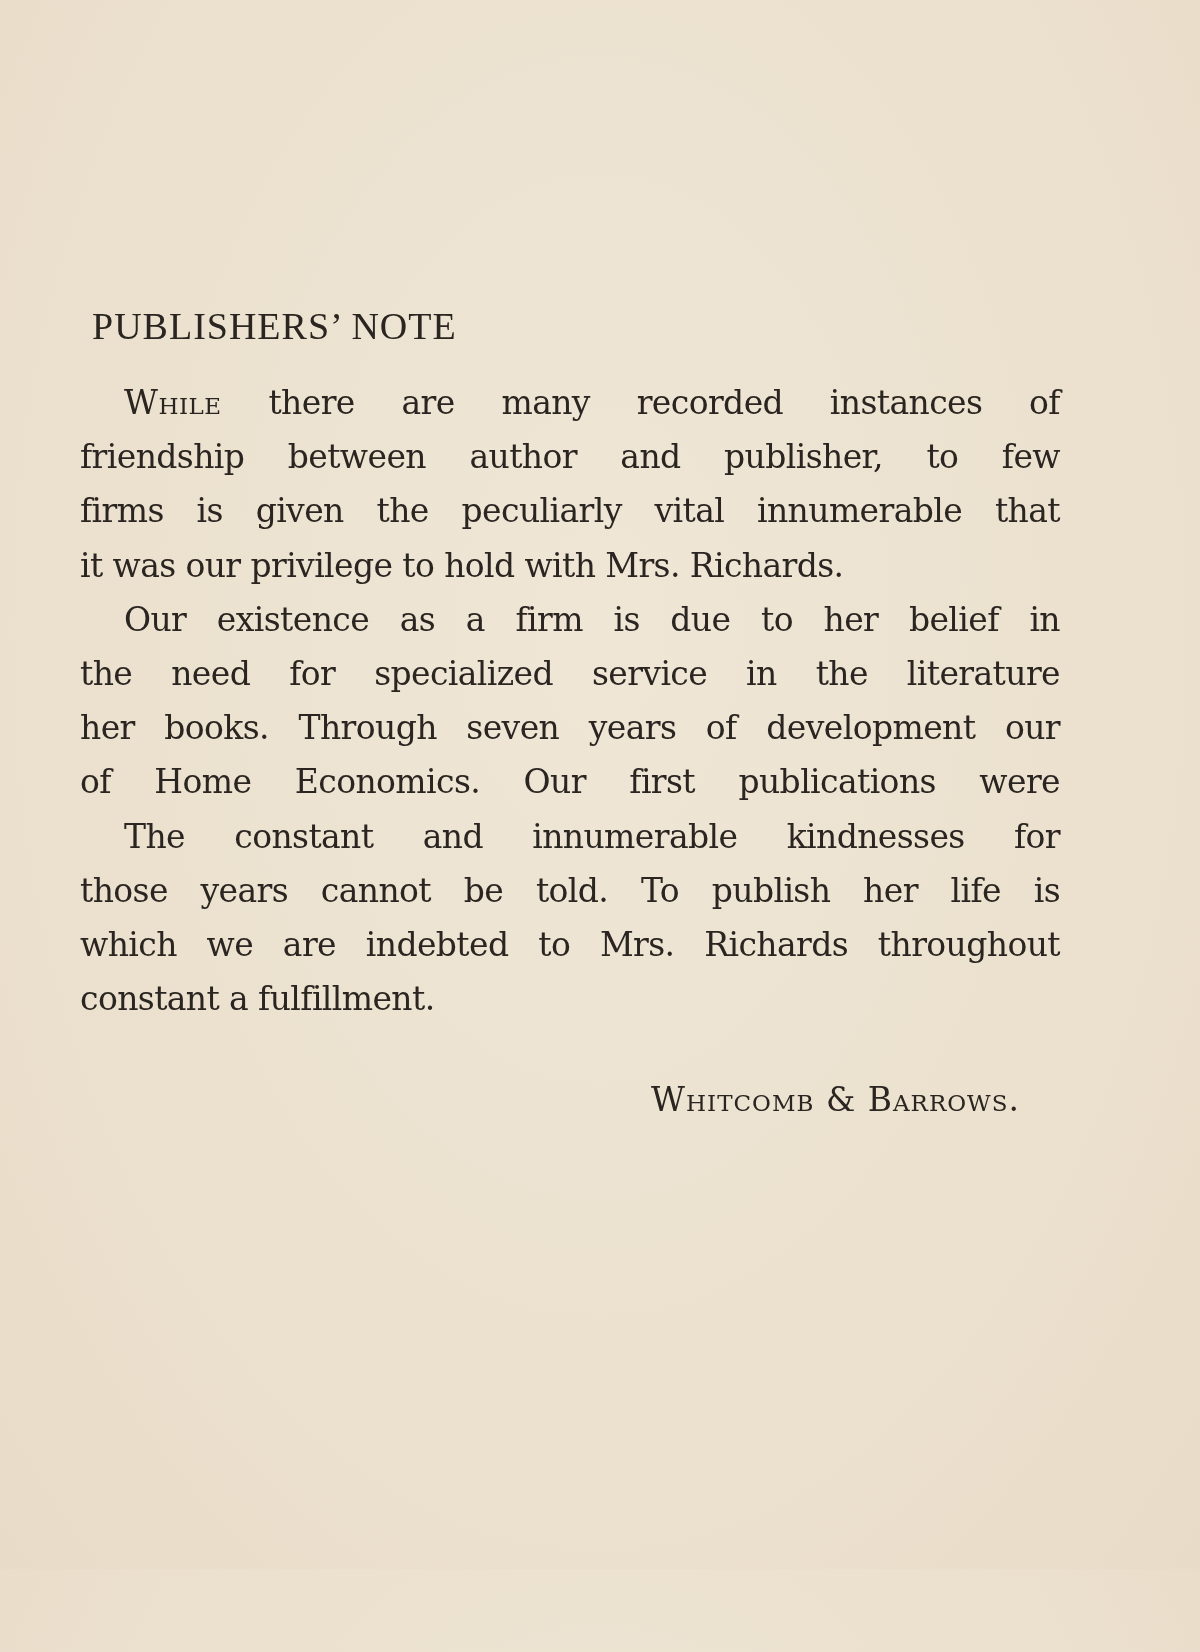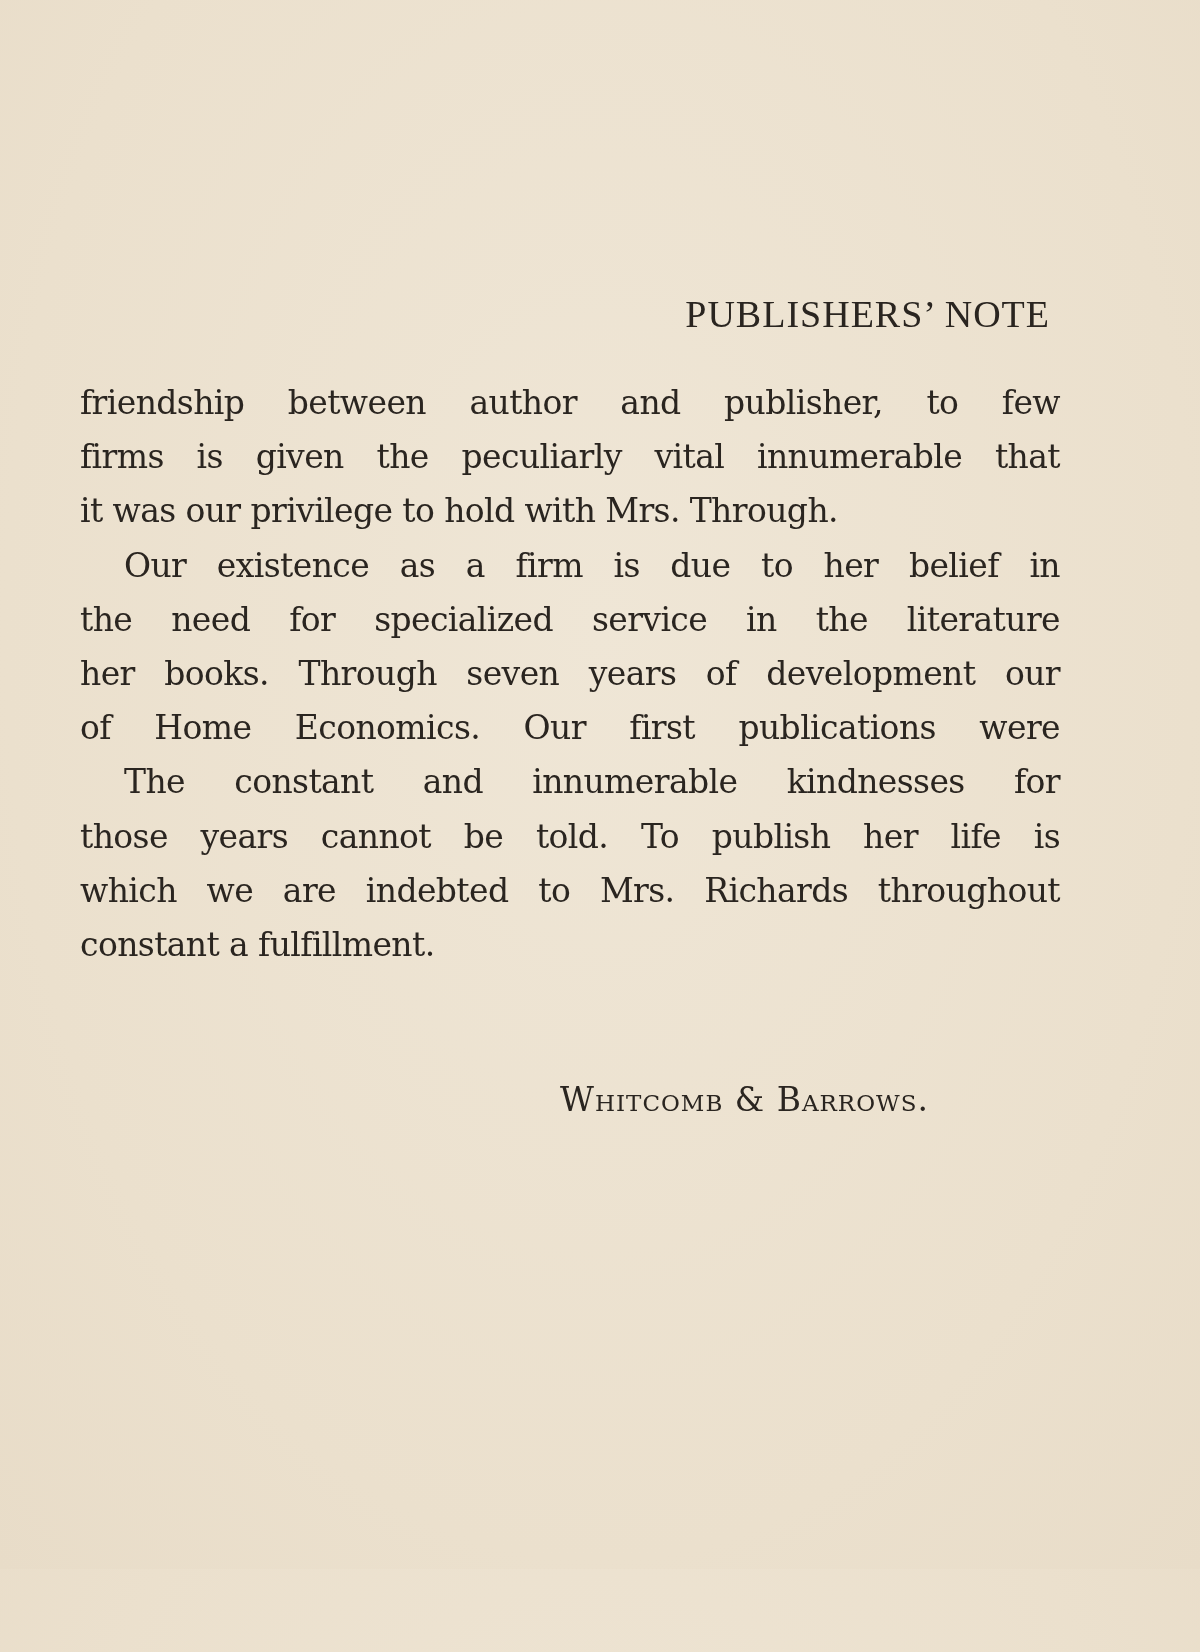--- a/index.html
+++ b/index.html
@@ -20,25 +20,25 @@
       position: absolute;
       left: 80px;
       top: 0;
       width: 980px;
     }
     .title {
       position: absolute;
       top: 292px;
       left: 0;
       width: 970px;
-      text-align: right;
+      text-align: left;
       font-family: "Liberation Serif", "DejaVu Serif", serif;
       font-size: 38px;
       letter-spacing: 1px;
-      margin: 0;
+      margin: 12px;
       font-weight: normal;
     }
     .body-text {
       position: absolute;
       top: 376px;
       left: 0;
       width: 980px;
       font-family: "DejaVu Serif", serif;
       font-size: 33px;
       line-height: 54.2px;
@@ -60,38 +60,40 @@
     }
     .smallcaps {
       font-variant: small-caps;
       letter-spacing: 0.5px;
     }
     .signature {
       position: absolute;
       top: 1080px;
       left: 480px;
       width: 460px;
+      text-align: right;
       font-family: "DejaVu Serif", serif;
       font-size: 33px;
       font-variant: small-caps;
       letter-spacing: 1px;
       margin: 0;
     }
   </style>
 </head>
 <body>
 
 <div class="page">
   <h1 class="title">PUBLISHERS’ NOTE</h1>
 
   <div class="body-text">
     <div class="paragraph">
+      <span class="line indent"><span class="smallcaps">While</span><span> there are many recorded instances of</span></span>
       <span class="line">friendship between author and publisher, to few</span>
       <span class="line">firms is given the peculiarly vital innumerable that</span>
-      <span class="line last">it was our privilege to hold with Mrs. Through.</span>
+      <span class="line last">it was our privilege to hold with Mrs. Richards.</span>
     </div>
     <div class="paragraph">
       <span class="line indent">Our existence as a firm is due to her belief in</span>
       <span class="line">the need for specialized service in the literature</span>
       <span class="line">her books.  Through seven years of development our</span>
       <span class="line">of Home Economics.  Our first publications were</span>
     </div>
     <div class="paragraph">
       <span class="line indent">The constant and innumerable kindnesses for</span>
       <span class="line">those years cannot be told.  To publish her life is</span>

